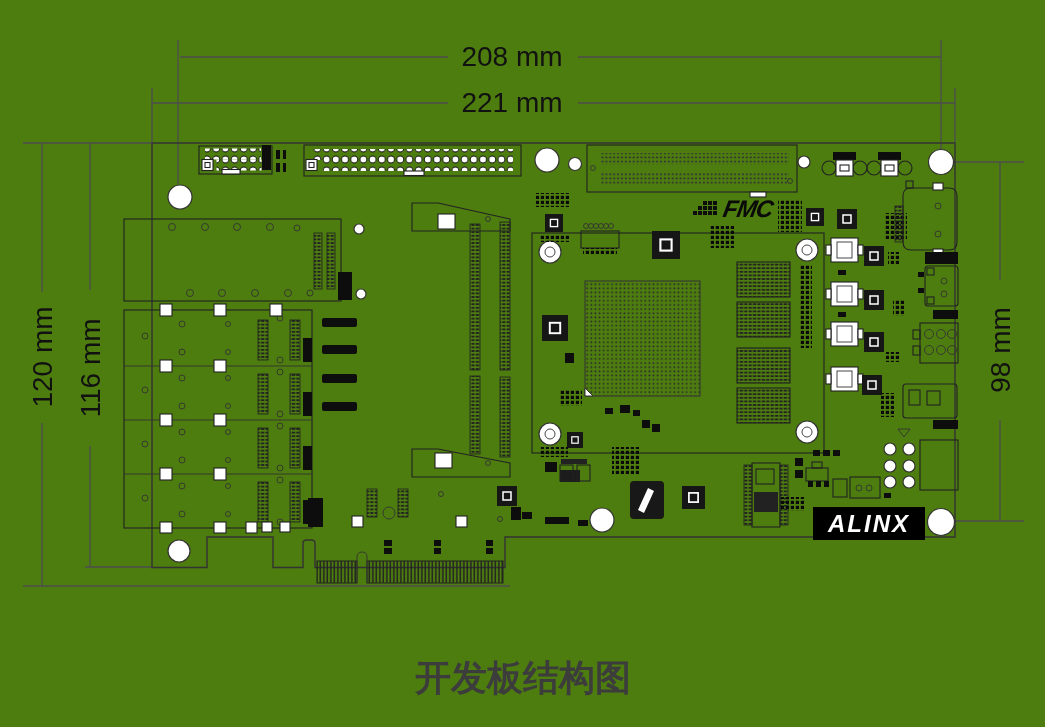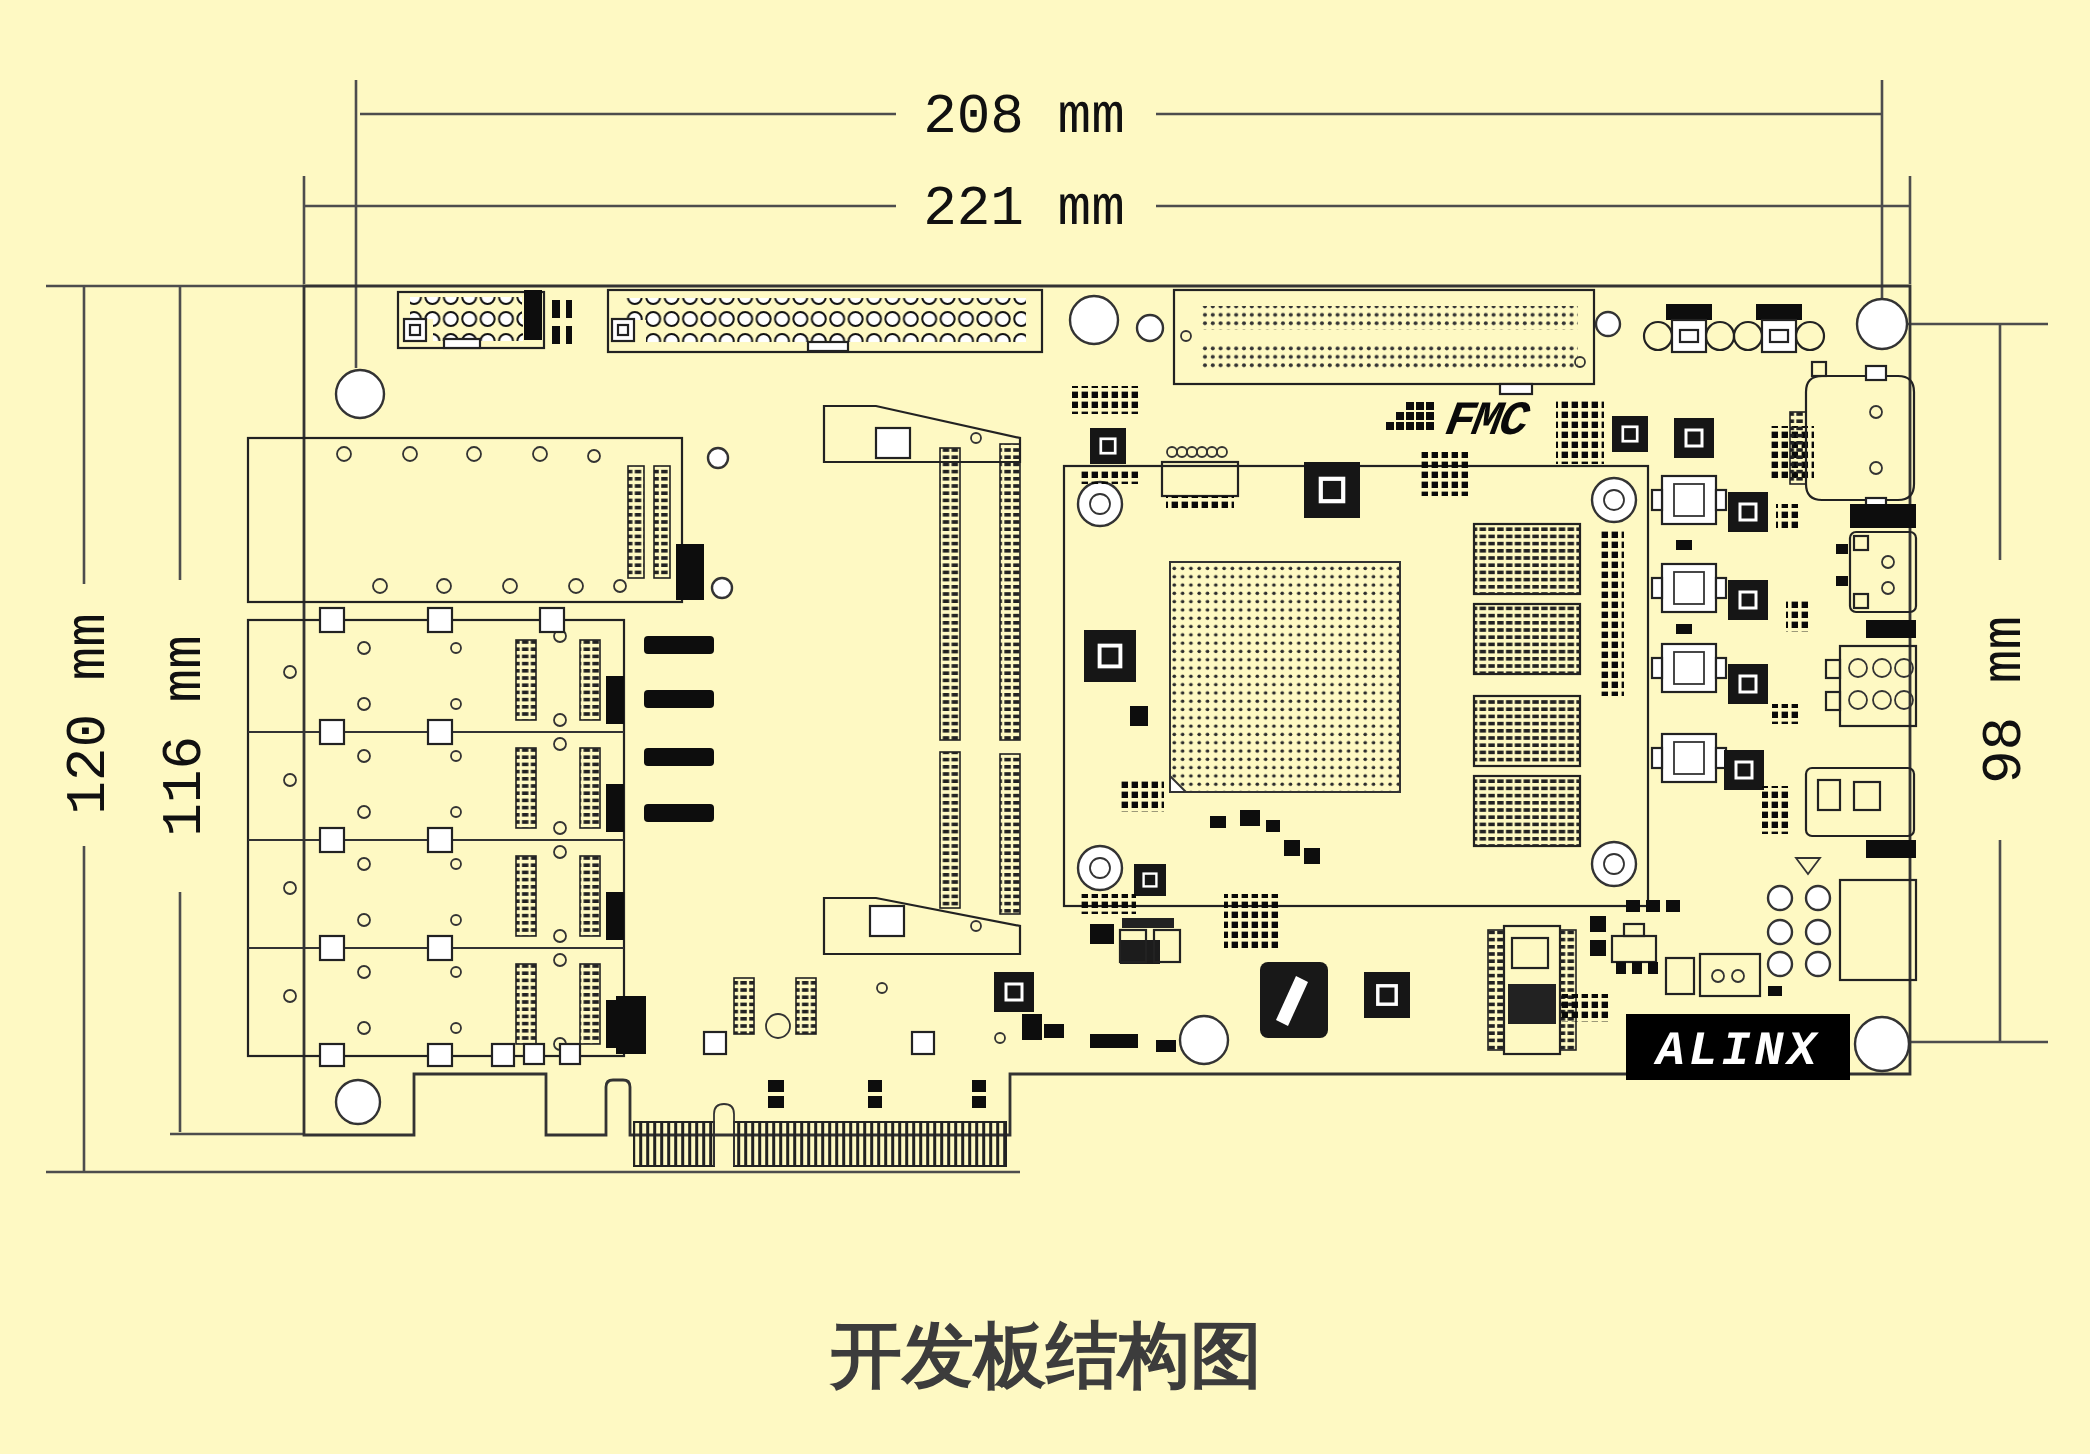--- a/index.html
+++ b/index.html
@@ -1,17 +1,17 @@
 <!DOCTYPE html>
 <html><head>
 <meta charset="utf-8">
 <style>
   html,body{margin:0;padding:0;background:#fff;}
-  .stage{position:relative;width:1045px;height:727px;background:#fef9c3;overflow:hidden;
-         font-family:Liberation Mono, monospace;}
+  .stage{position:relative;width:1045px;height:727px;background:#4d7c0f;overflow:hidden;
+         font-family:Liberation Sans, sans-serif;}
   svg{position:absolute;left:0;top:0;}
   .dim-line{stroke:#4d4d4d;stroke-width:1.3;fill:none;}
   .outline{stroke:#333;stroke-width:1.4;fill:none;}
   .part{stroke:#222;stroke-width:1.1;fill:#fff;}
   .partn{stroke:#222;stroke-width:1.1;fill:none;}
   .thin{stroke:#333;stroke-width:0.9;fill:none;}
   .blk{fill:#0d0d0d;stroke:none;}
   .hole{stroke:#333;stroke-width:1.2;fill:#fff;}
   .dimtext{font-size:28px;fill:#111;}
   .cap{font-size:36px;font-weight:600;fill:#3c3c3c;}

